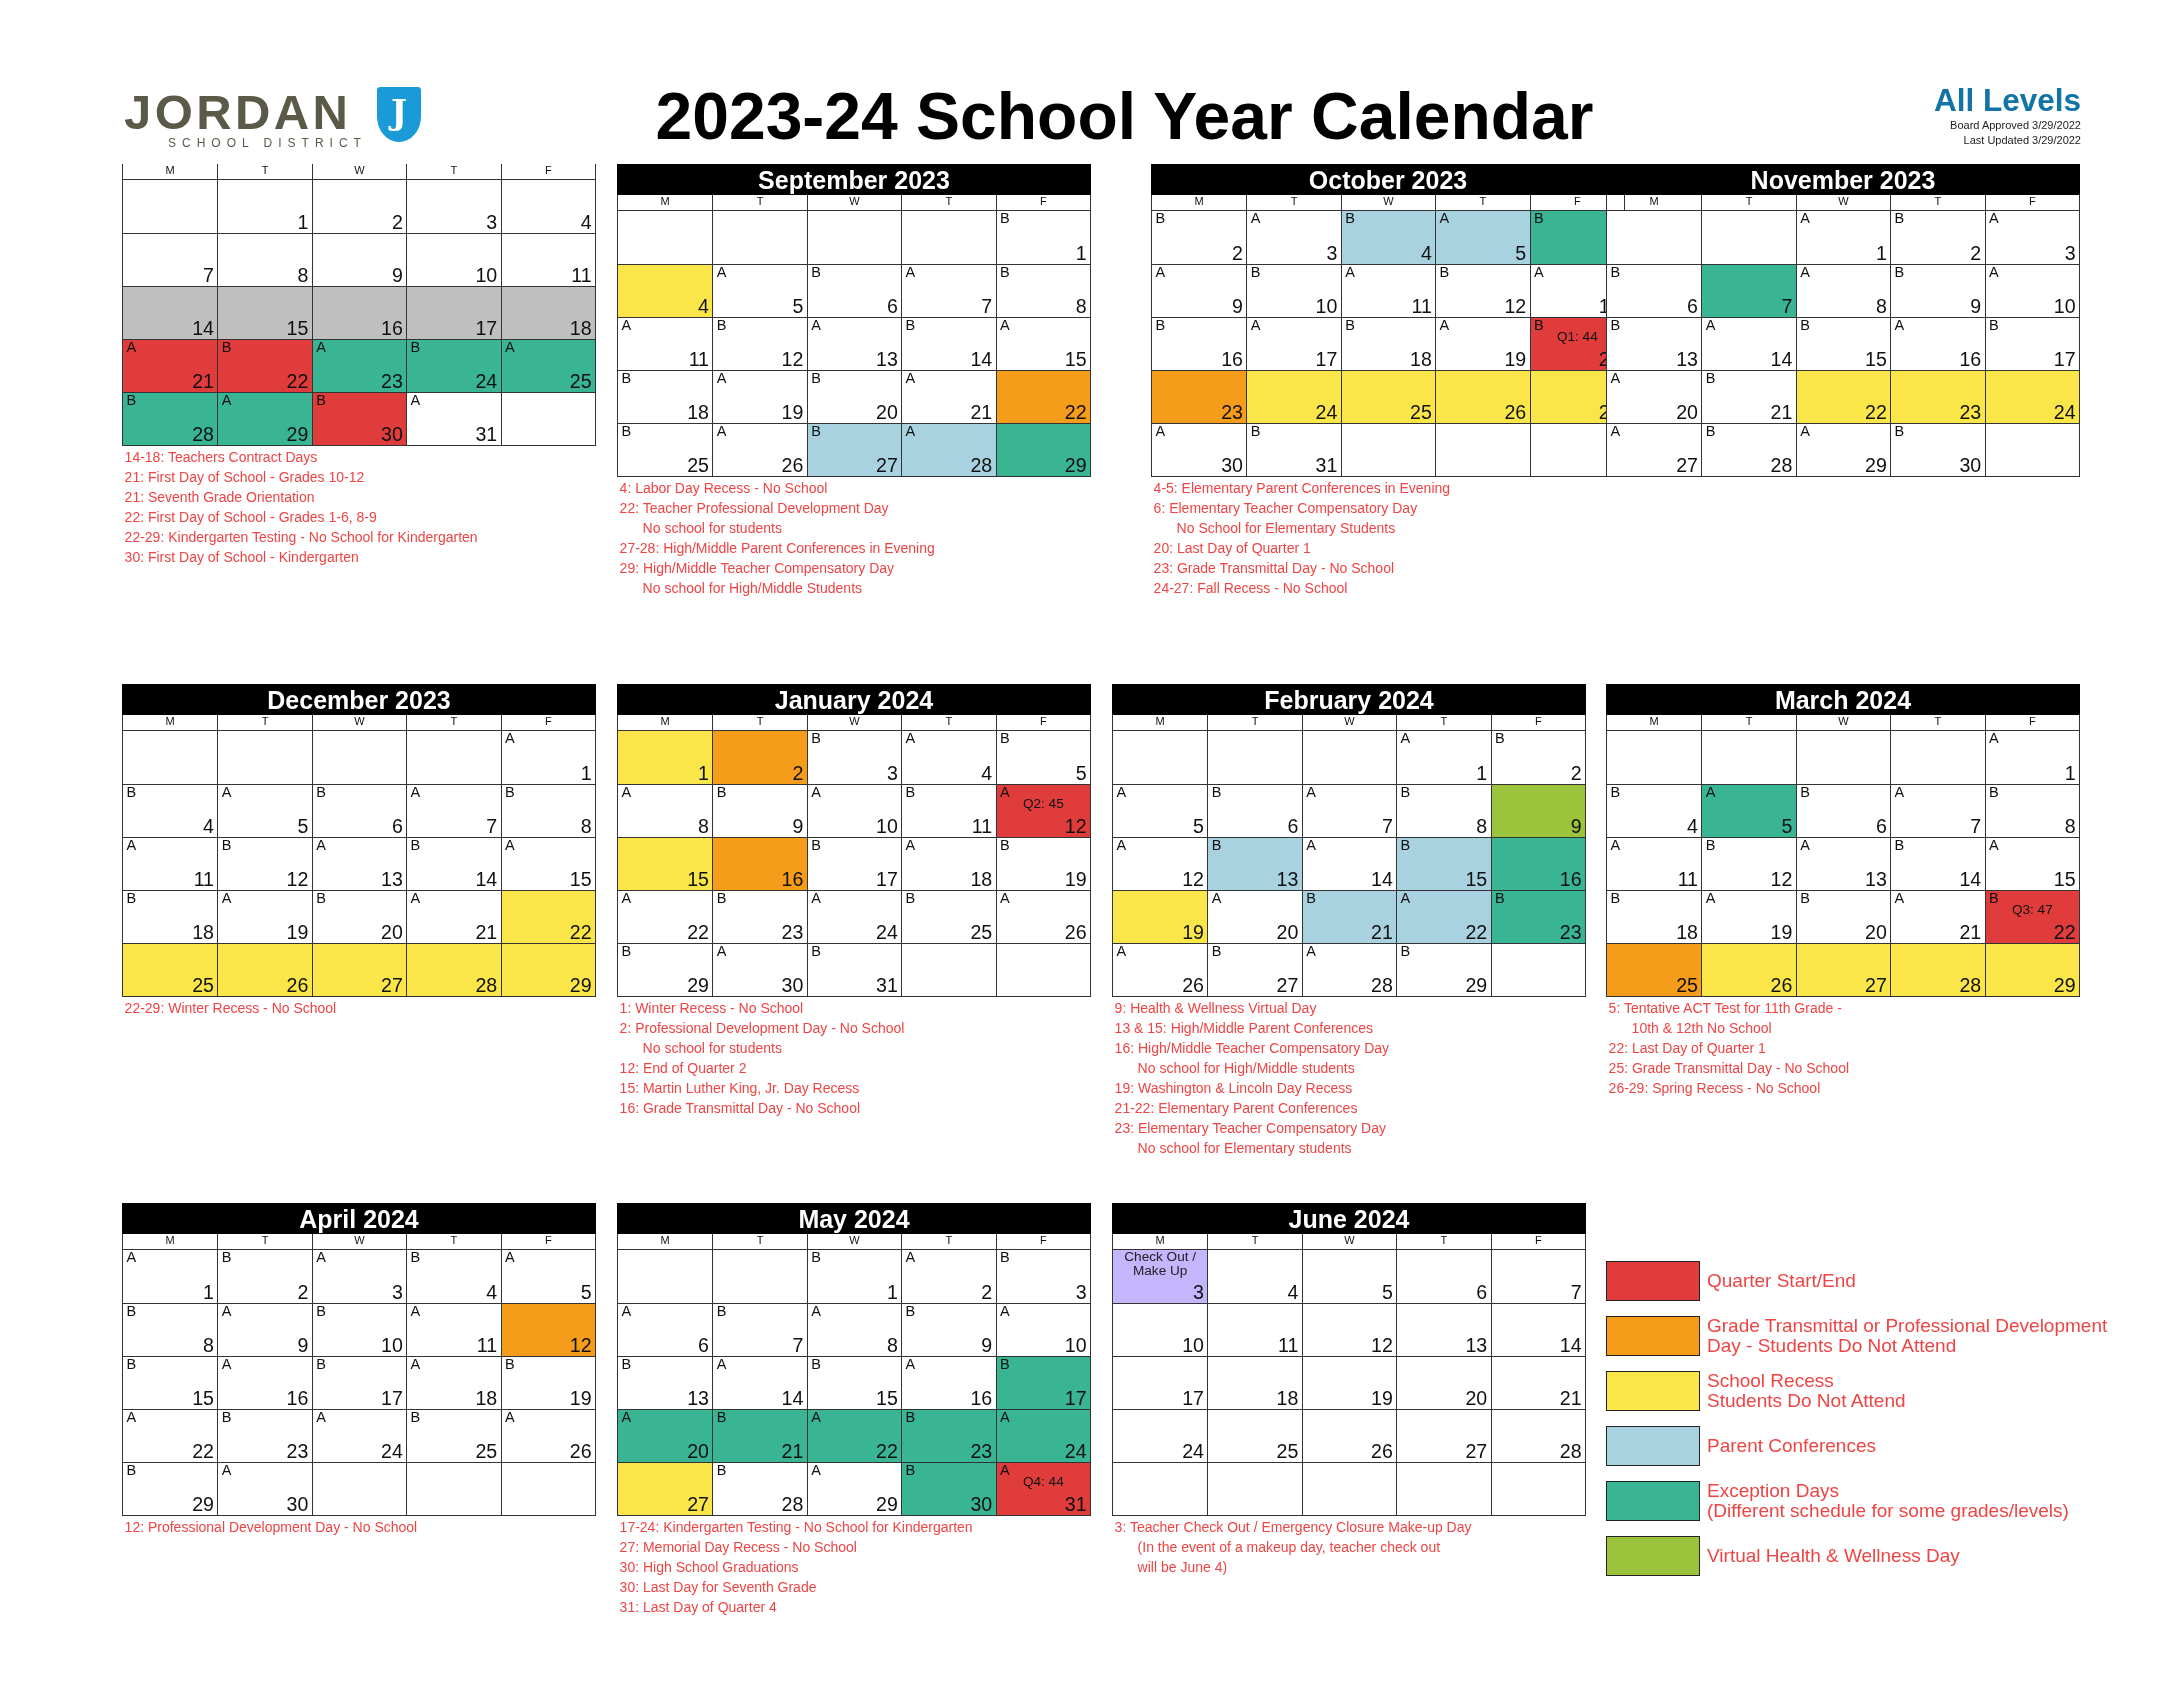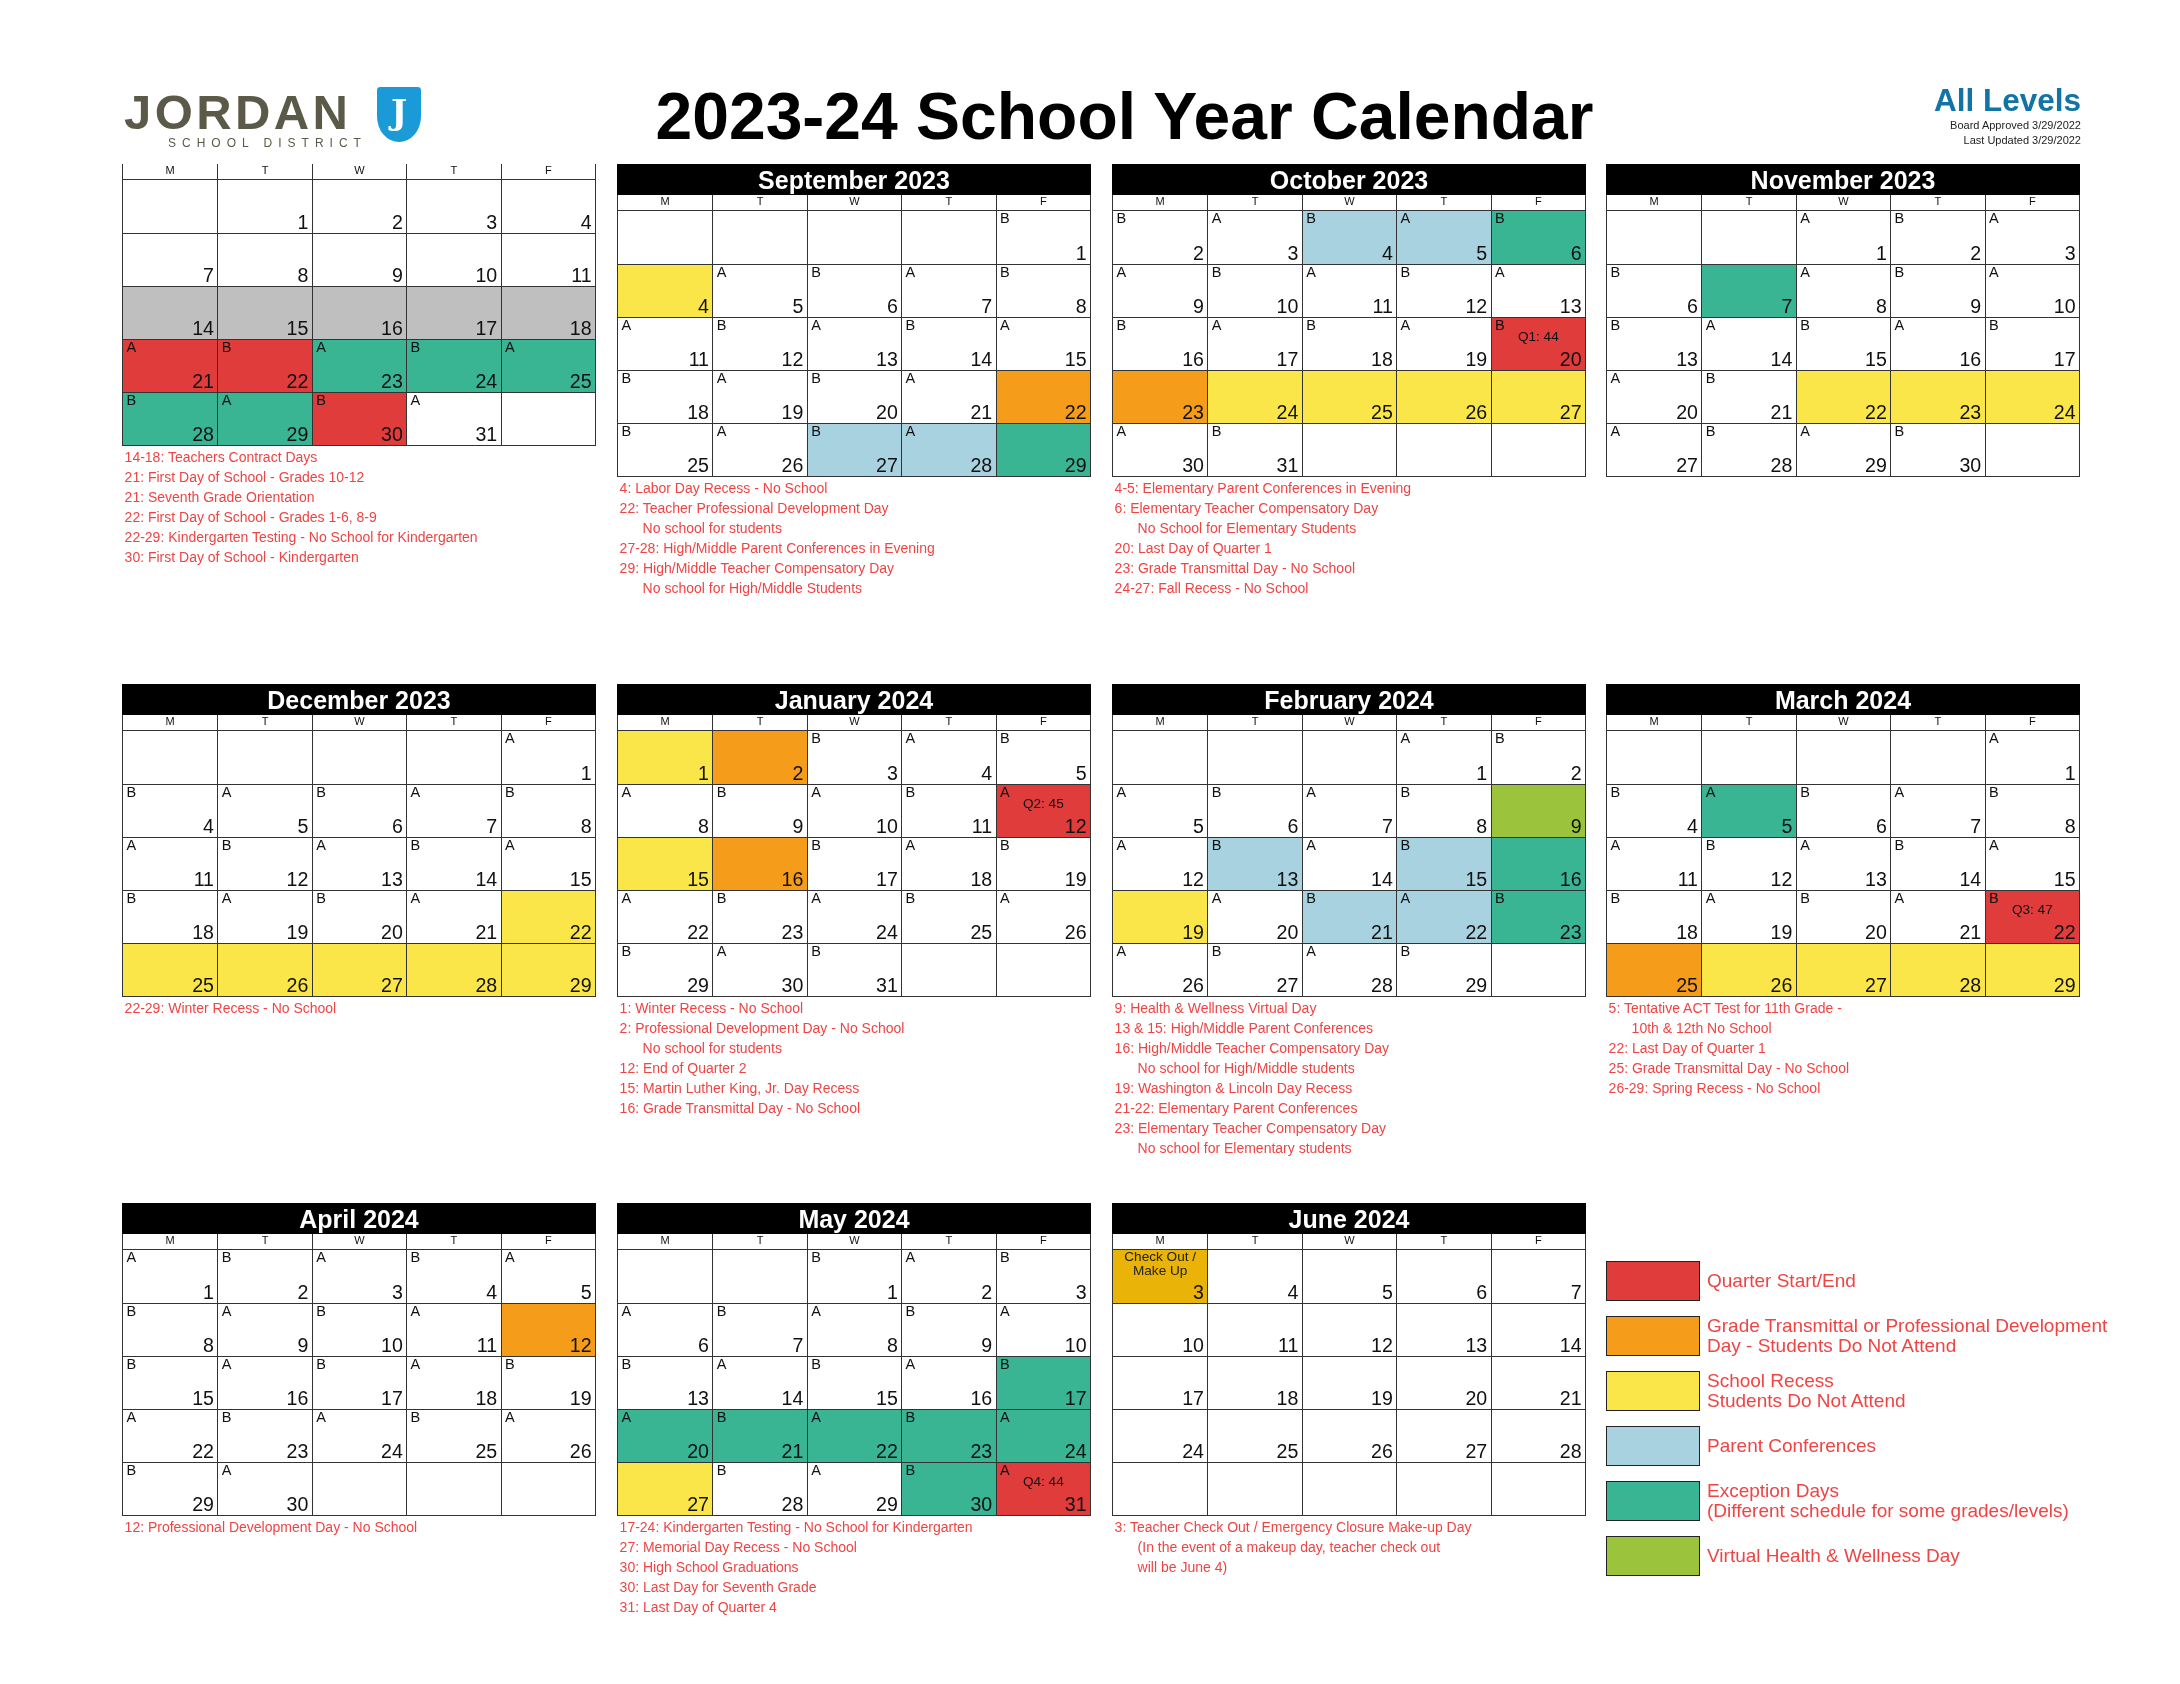--- a/index.html
+++ b/index.html
@@ -258,21 +258,21 @@
       </div>
       <div class="notes">
         <div>4: Labor Day Recess - No School</div>
         <div>22: Teacher Professional Development Day</div>
         <div class="indent">No school for students</div>
         <div>27-28: High/Middle Parent Conferences in Evening</div>
         <div>29: High/Middle Teacher Compensatory Day</div>
         <div class="indent">No school for High/Middle Students</div>
       </div>
     </div>
-    <div class="month" style="left: 1112px; top: 164px;">
+    <div class="month" style="left: 1151px; top: 164px;">
       <div class="mhead">October 2023</div>
       <div class="grid">
         <div class="dow">
           <div>M</div>
           <div>T</div>
           <div>W</div>
           <div>T</div>
           <div>F</div>
         </div>
         <div class="weeks">
@@ -1127,21 +1127,21 @@
       <div class="mhead">June 2024</div>
       <div class="grid">
         <div class="dow">
           <div>M</div>
           <div>T</div>
           <div>W</div>
           <div>T</div>
           <div>F</div>
         </div>
         <div class="weeks">
-          <div class="cell c0 r0" style="background: #eab308; padding-left: 12px;">
+          <div class="cell c0 r0" style="background: #c4b5fd; padding-left: 12px;">
             <span class="note2">Check Out / Make Up</span>
             <span class="num">3</span>
           </div>
           <div class="cell r0">
             <span class="num">4</span>
           </div>
           <div class="cell r0">
             <span class="num">5</span>
           </div>
           <div class="cell r0">

